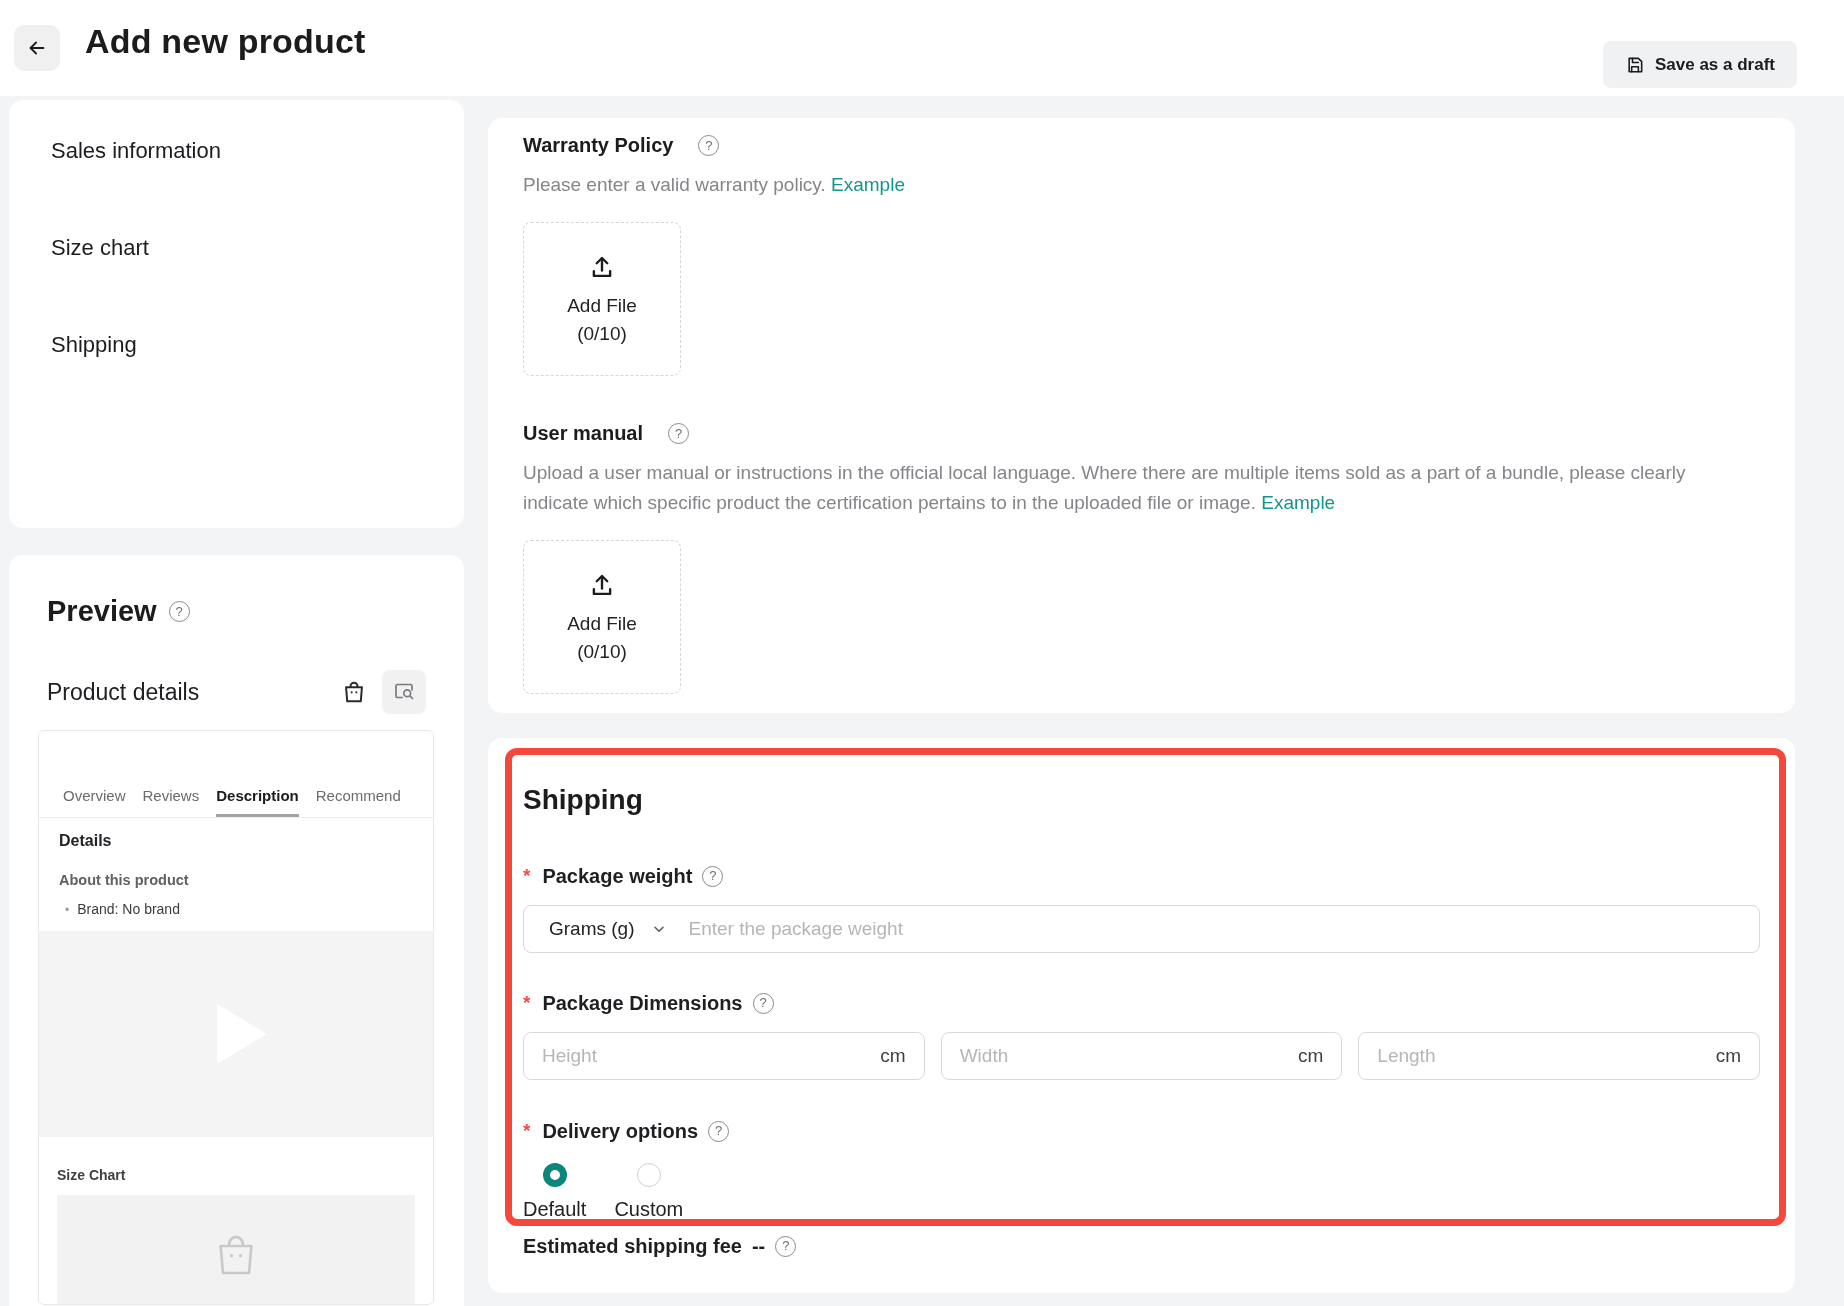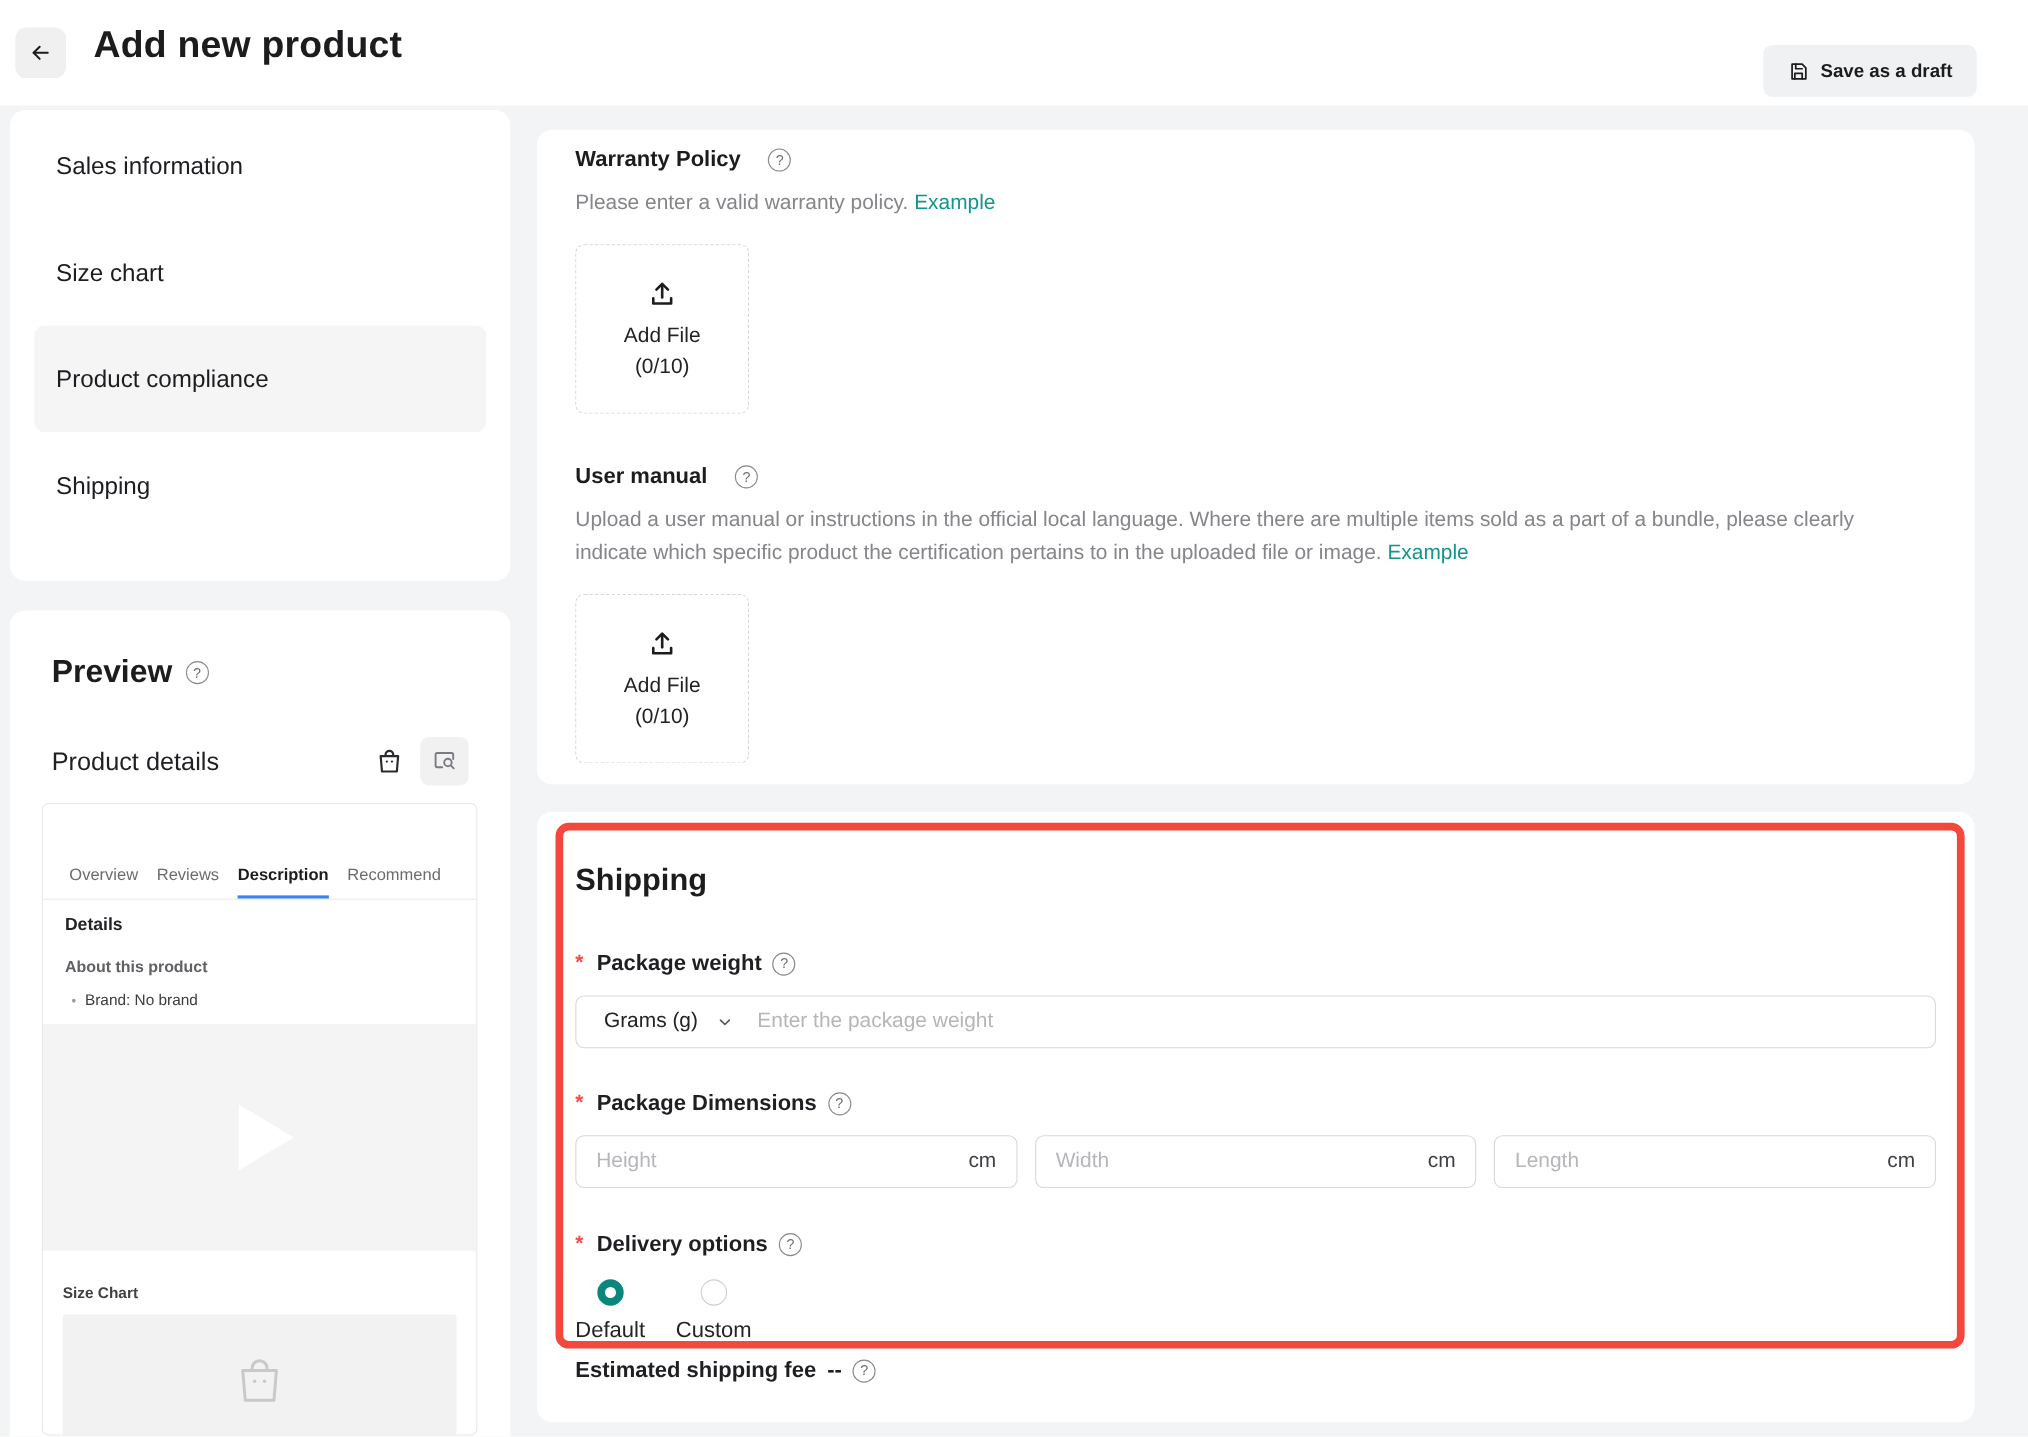--- a/index.html
+++ b/index.html
@@ -35,21 +35,21 @@
   .pd-title { font-size:23px; color:#202024; }
   .pd-icons { display:flex; align-items:center; gap:14px; }
   .icon-chip { width:44px; height:44px; border-radius:8px; background:#f1f1f2; display:flex;
     align-items:center; justify-content:center; cursor:pointer; }
 
   .phone-panel { margin:16px -8px 0 -9px; border:1.5px solid #e8e8e9; border-radius:6px;
     height:575px; overflow:hidden; background:#fff; }
   .tabs-row { margin-top:56px; padding-left:24px; white-space:nowrap; overflow:hidden;
     border-bottom:1px solid #ededef; display:flex; gap:17px; }
   .tab { font-size:15px; color:#6b6b70; padding-bottom:10px; cursor:pointer; }
-  .tab.active { color:#1c1c1e; font-weight:bold; border-bottom:3px solid #3b82f6; }
+  .tab.active { color:#1c1c1e; font-weight:bold; border-bottom:3px solid #a3a3a3; }
   .pv-details { margin:14px 0 0 20px; font-size:16px; font-weight:bold; color:#232327; }
   .pv-about { margin:22px 0 0 20px; font-size:14.5px; font-weight:bold; color:#606065; }
   .pv-brand { margin:13px 0 0 26px; font-size:14px; color:#3c3c40; }
   .pv-brand .bullet { color:#9a9a9f; margin-right:8px; font-size:12px; }
   .pv-video { margin-top:14px; height:206px; background:#f4f4f5; display:flex; align-items:center; justify-content:center; }
   .play-tri { width:0; height:0; border-left:50px solid rgba(255,255,255,.97);
     border-top:30px solid transparent; border-bottom:30px solid transparent; margin-left:12px; }
   .pv-sizechart-label { margin:30px 0 0 18px; font-size:14px; font-weight:bold; color:#3f3f44; }
   .pv-sizechart-box { margin:12px 18px 0 18px; height:120px; background:#f2f2f3; border-radius:2px;
     display:flex; align-items:center; justify-content:center; color:#c9c9cc; }
@@ -124,21 +124,20 @@
           </svg>
       </span>
       <span>Save as a draft</span>
     </button>
   </div>
 </div>
 
 <div class="card sidebar-card">
   <div class="nav-item">Sales information</div>
   <div class="nav-item">Size chart</div>
-  <div class="nav-item active">Product compliance</div>
   <div class="nav-item">Shipping</div>
 </div>
 
 <div class="card preview-card">
   <div class="preview-head">
     <span class="preview-title">Preview</span>
     <span class="help-icon">?</span>
   </div>
   <div class="pd-row">
     <span class="pd-title">Product details</span>

